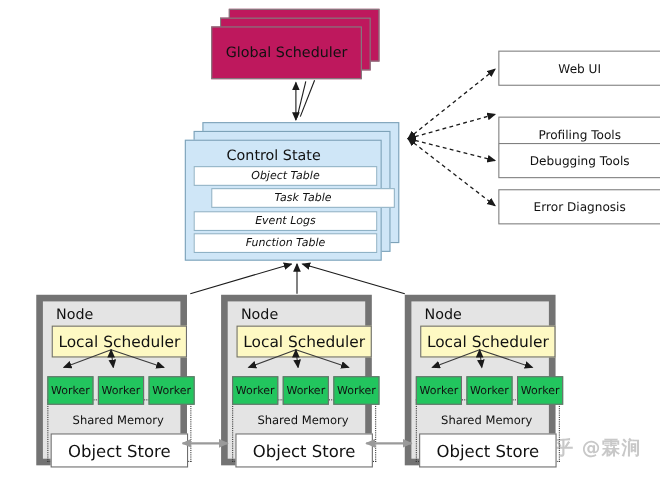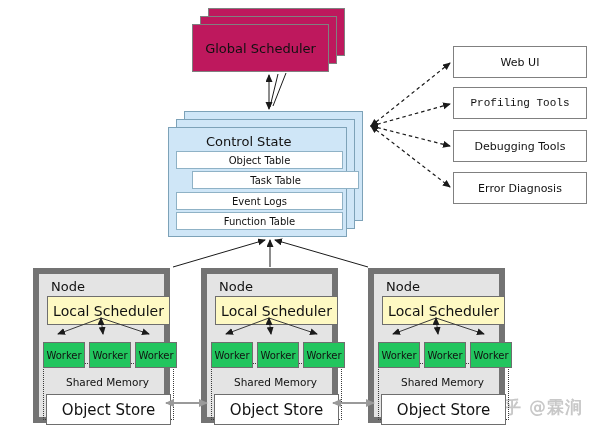--- a/index.html
+++ b/index.html
@@ -12,24 +12,24 @@
   .center{display:flex;align-items:center;justify-content:center;text-align:center;}
 
   
   .gs-box{width:137px;height:48px;background:#be185d;border:1px solid #808080;}
   .gs-front{font-size:13px;}
 
   
   .cs-box{width:179px;height:110px;background:#cfe6f7;border:1px solid #7da2b8;}
   .cs-title{position:absolute;left:9px;top:6px;font-size:13px;margin-left:28px;}
   .cs-row{position:absolute;left:7px;width:165px;height:16px;background:#ffffff;
-          border:1px solid #8fb2c6;font-size:10px;}
+          border:1px solid #8fb2c6;font-size:10px;font-style:italic;}
 
   
-  .tool-box{left:453px;width:134px;height:32px;background:#ffffff;border:1px solid #808080;font-size:11px;}
+  .tool-box{left:453px;width:148px;height:32px;background:#ffffff;border:1px solid #808080;font-size:11px;}
 
   
   .node{top:268px;width:137px;height:155px;background:#e4e4e4;border:6px solid #737373;}
   .node-label{position:absolute;left:12px;top:5px;font-size:13px;}
   .ls-box{position:absolute;left:8px;top:22px;width:121px;height:27px;background:#fef9c3;
           border:1px solid #6e6e6e;font-size:14px;}
   .worker{position:absolute;top:68px;width:40px;height:24px;background:#22c55e;
           border:1px solid #6e6e6e;font-size:10px;z-index:3;}
   .shared-rect{position:absolute;left:4px;top:89px;width:129px;height:55px;
                border:1.5px dotted #3a3a3a;z-index:1;}
@@ -57,21 +57,21 @@
   <div class="cs-title">Control State</div>
   <div class="cs-row center" style="top:23px;">Object Table</div>
   <div class="cs-row center" style="top:43px;margin-left:16px;">Task Table</div>
   <div class="cs-row center" style="top:64px;">Event Logs</div>
   <div class="cs-row center" style="top:84px;">Function Table</div>
 </div>
 
 <div class="abs tool-box center" style="top:46px;">
     <span>Web UI</span>
   </div>
-<div class="abs tool-box center" style="top:87px;font-family:Liberation Mono, monospace;">
+<div class="abs tool-box center" style="top:106px;">
     <span>Profiling Tools</span>
   </div>
 <div class="abs tool-box center" style="top:130px;">
     <span>Debugging Tools</span>
   </div>
 <div class="abs tool-box center" style="top:172px;">
     <span>Error Diagnosis</span>
   </div>
 
 <div class="abs node" style="left:33px;">

